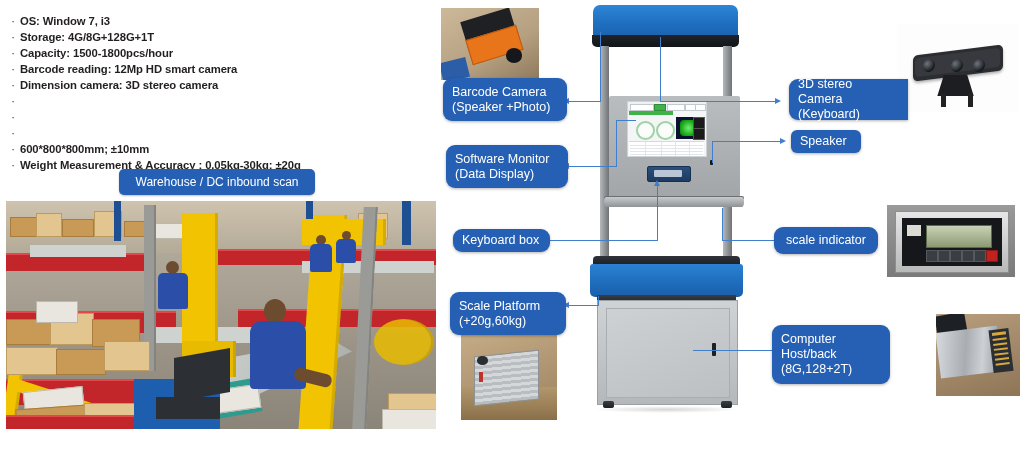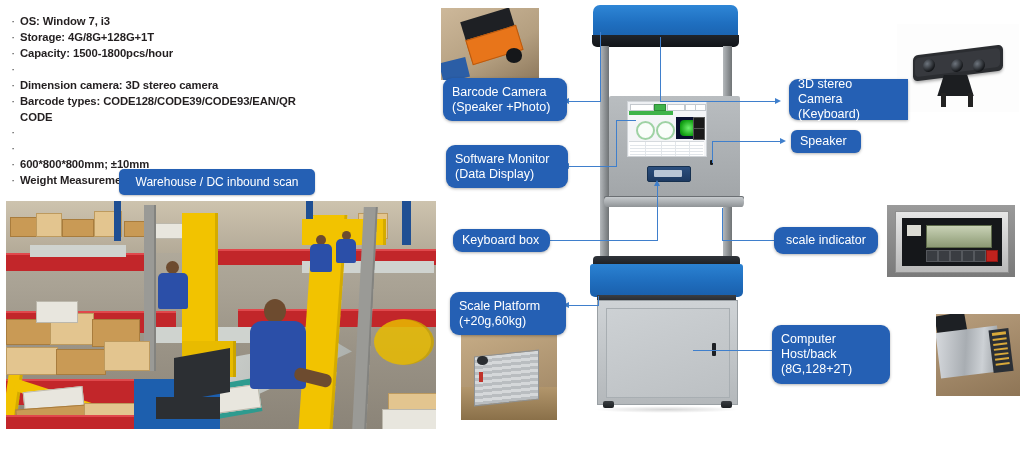--- a/index.html
+++ b/index.html
@@ -180,30 +180,29 @@
   <div class="spec-row">
     <span class="spec-bullet">·</span>
     <span class="spec-text">Storage: 4G/8G+128G+1T</span>
   </div>
   <div class="spec-row">
     <span class="spec-bullet">·</span>
     <span class="spec-text">Capacity: 1500-1800pcs/hour</span>
   </div>
   <div class="spec-row">
     <span class="spec-bullet">·</span>
+    <span class="spec-text">Barcode reading: 12Mp HD smart camera</span>
   </div>
   <div class="spec-row">
     <span class="spec-bullet">·</span>
     <span class="spec-text">Dimension camera: 3D stereo camera</span>
   </div>
   <div class="spec-row">
     <span class="spec-bullet">·</span>
-    <span class="spec-text">Barcode    types:    CODE128/CODE39/CODE93/EAN/QR</span>
-  </div>
-  <div class="spec-cont">CODE</div>
+  </div>
   <div class="spec-row">
     <span class="spec-bullet">·</span>
   </div>
   <div class="spec-row">
     <span class="spec-bullet">·</span>
   </div>
   <div class="spec-row">
     <span class="spec-bullet">·</span>
     <span class="spec-text">600*800*800mm;  ±10mm</span>
   </div>

